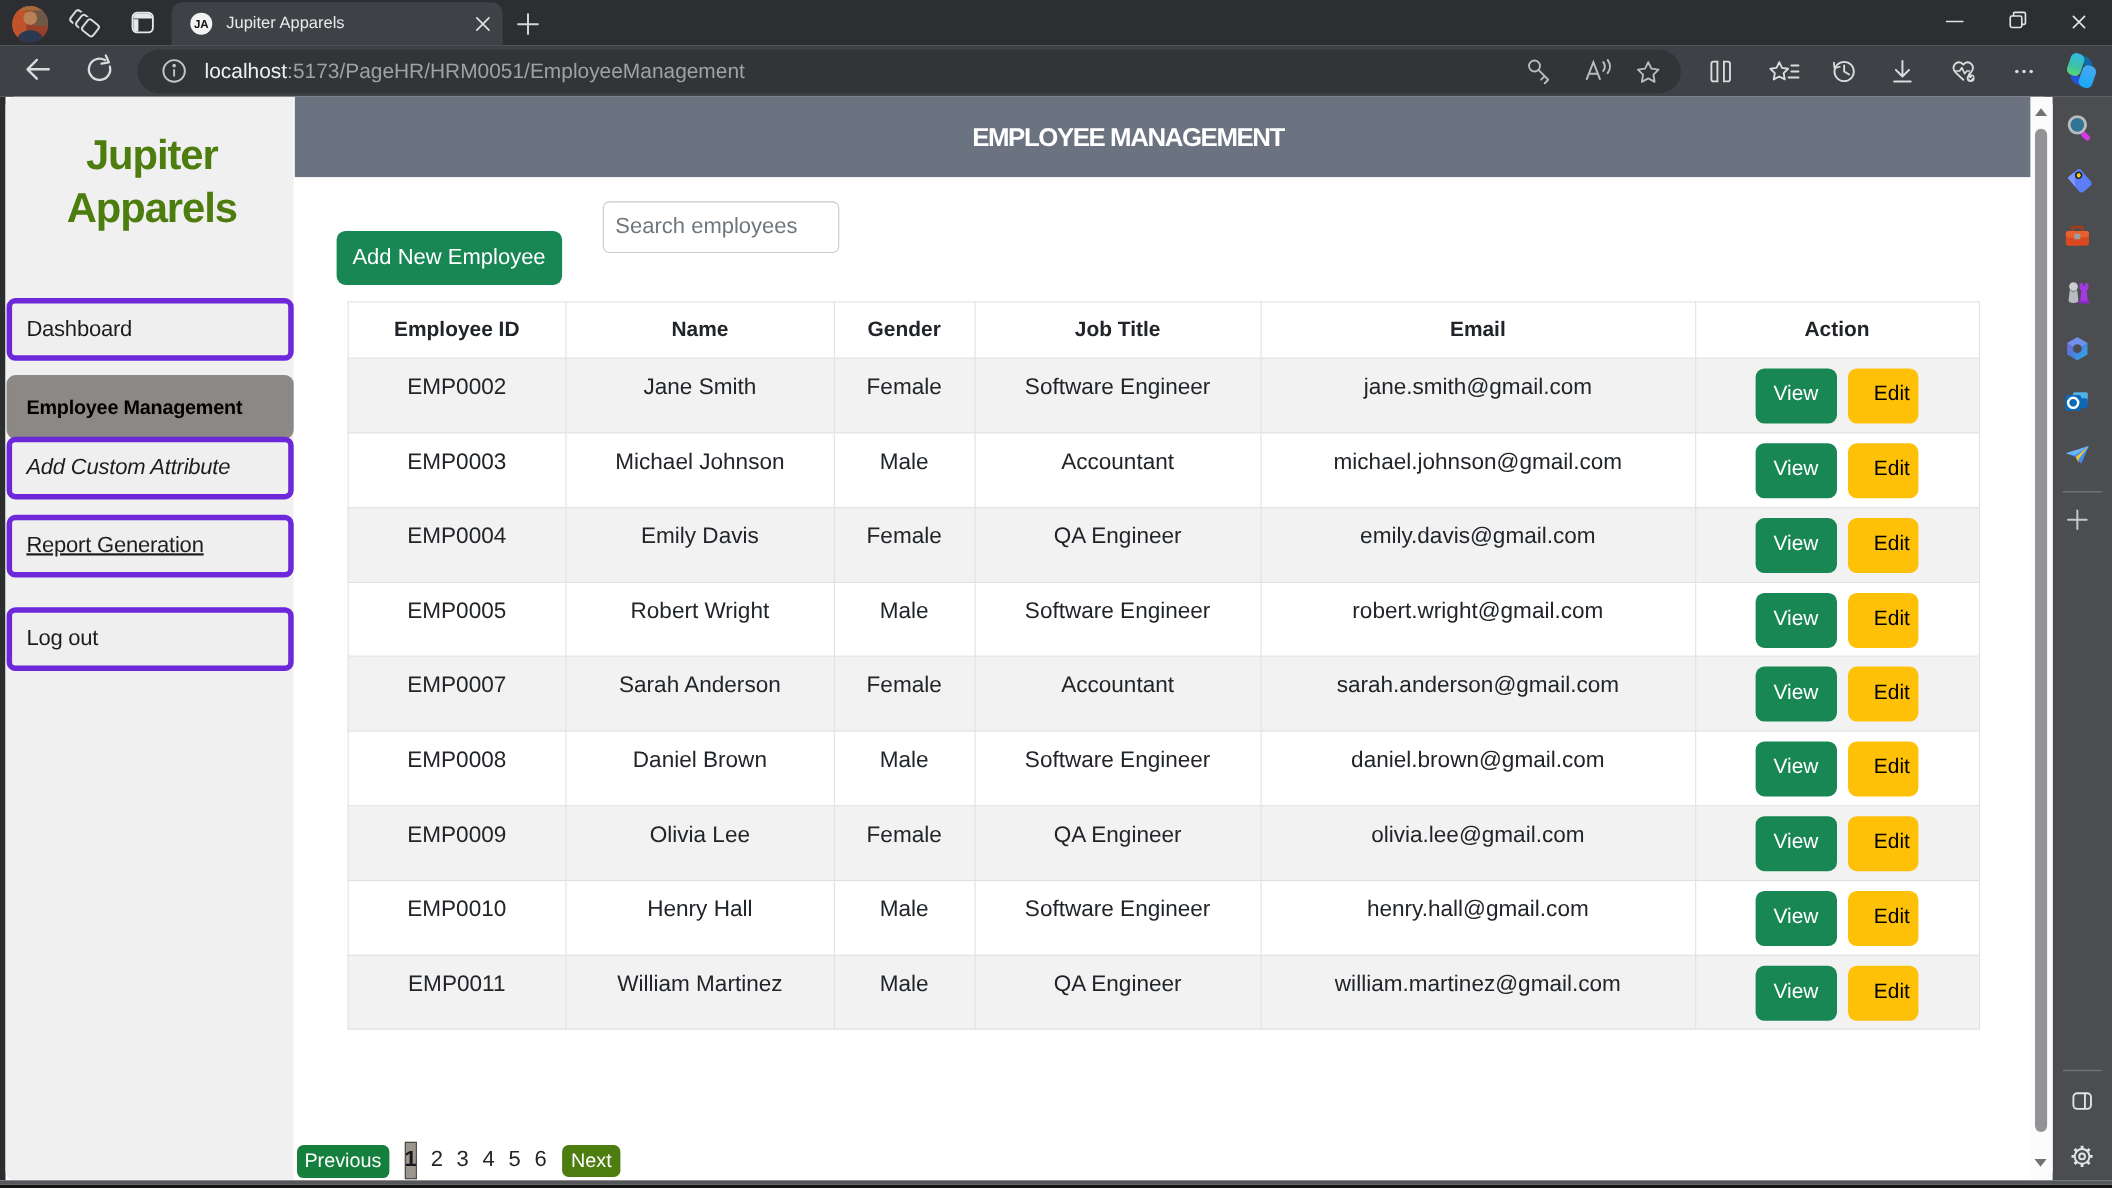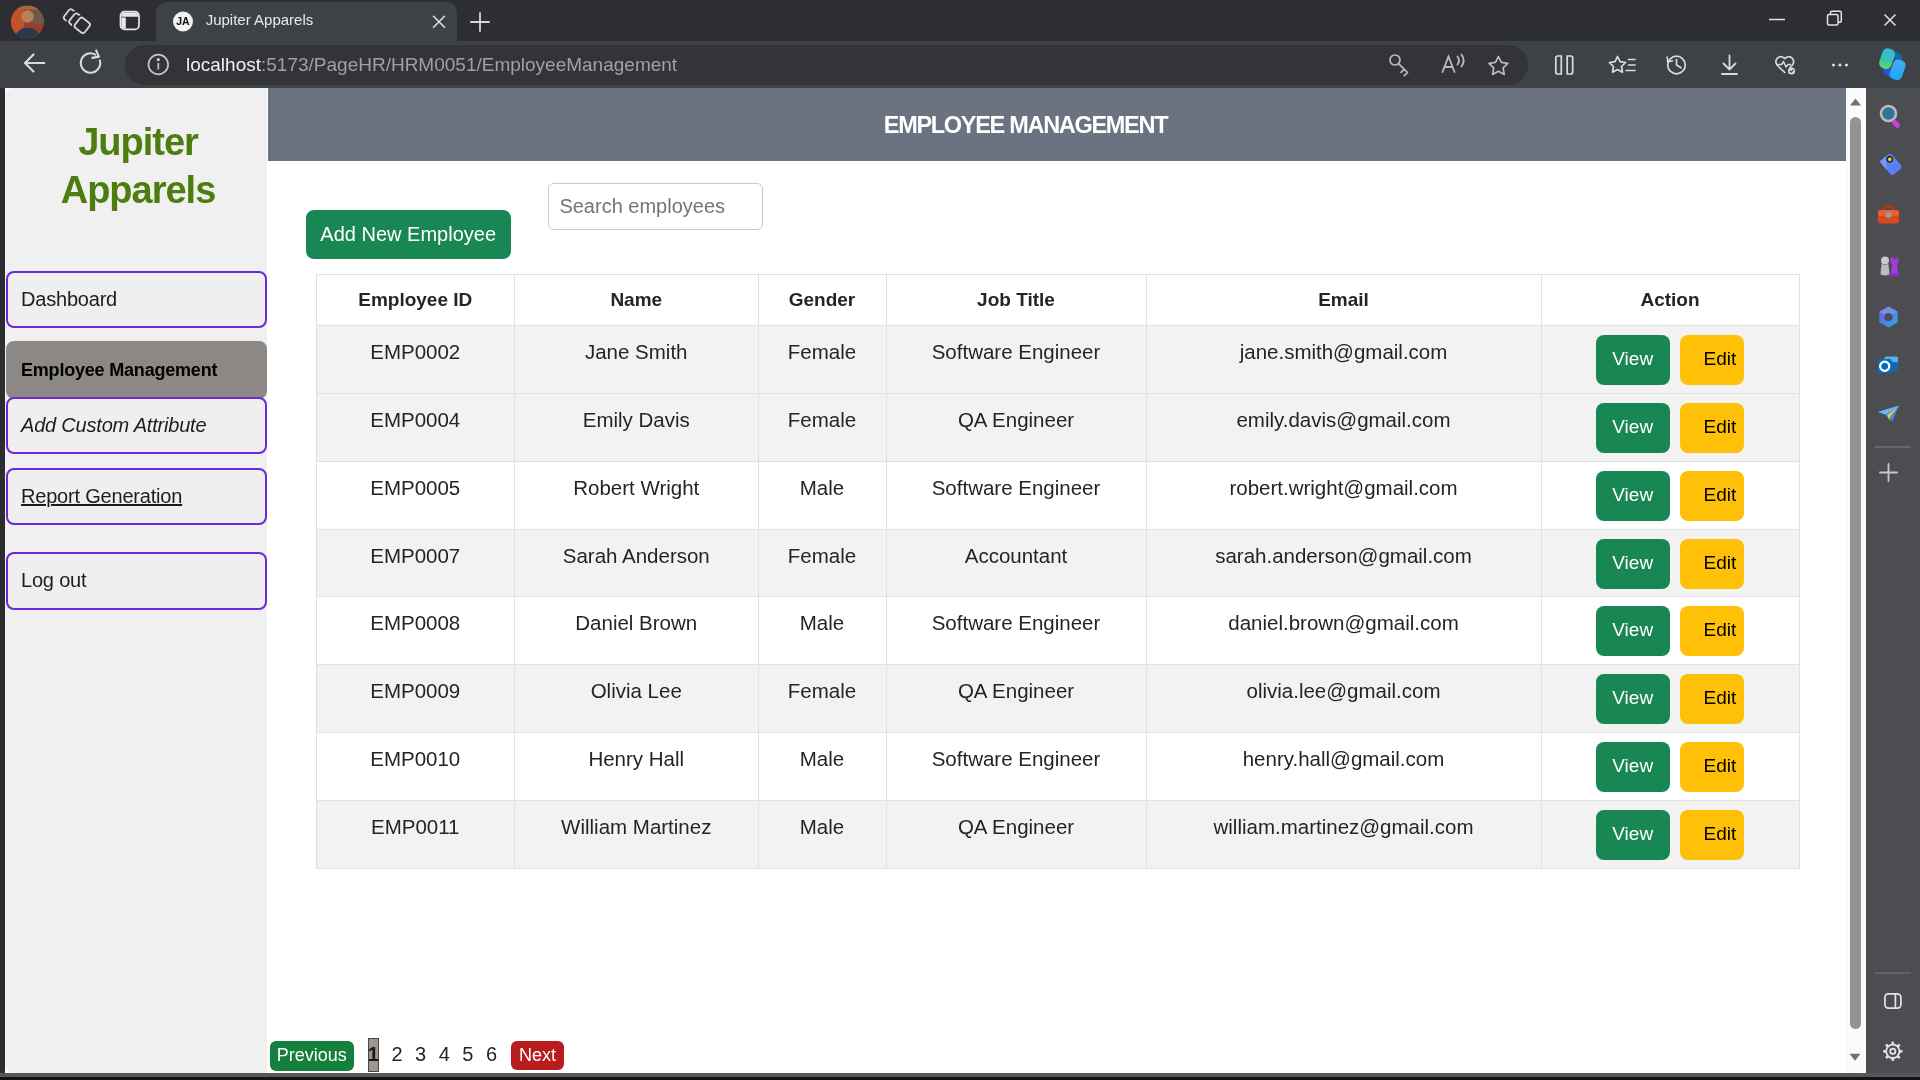--- a/index.html
+++ b/index.html
@@ -27,21 +27,21 @@
 
   #edgebar { position:absolute; left:1866px; top:88px; width:54px; height:985px; background:#4b4d51; }
   #sctrack { position:absolute; left:1846px; top:88px; width:20px; height:985px; background:#fbfbfb;
              border-radius:0 8px 8px 0; }
   #scthumb { position:absolute; left:1850px; top:117px; width:11px; height:912px; background:#919395; border-radius:5.5px; }
 
   
   #brand { position:absolute; left:5px; top:118px; width:266px; text-align:center;
            font-size:38px; line-height:48px; font-weight:bold; color:#4d7c0f; letter-spacing:-1px; }
   .navbtn { position:absolute; left:6px; width:261px; height:57.3px; background:#efefef;
-            border:2px solid #6d28d9; border-radius:8px; font-size:20px; color:#1d1d1d;
+            border:5px solid #6d28d9; border-radius:8px; font-size:20px; color:#1d1d1d;
             display:flex; align-items:center; padding-left:13px; letter-spacing:-0.2px; }
   .navbtn.active { background:#8b8885; border-color:#8b8885; font-weight:bold; font-size:18px; color:#000; }
 
   
   #addbtn { position:absolute; left:305.7px; top:182px; width:205px; height:49px; border-radius:8px;
             background:#198754; color:#fff; font-size:20px; display:flex; align-items:center; justify-content:center;margin-top:28px; }
   #search { position:absolute; left:548.4px; top:183.4px; width:215px; height:46.7px; border-radius:6px;
             border:1.5px solid #c6cacd; color:#6f767c; font-size:20px; display:flex; align-items:center; padding-left:10px; }
 
   table { position:absolute; left:315.5px; top:274.3px; border-collapse:collapse; table-layout:fixed; }
@@ -51,21 +51,21 @@
   tr.s td { background:#f2f2f2; }
   td.act { padding-top:9px; }
   .vbtn { display:inline-block; width:73.7px; height:50px; border-radius:8px; background:#198754; color:#fff;
           font-size:19px; line-height:48px; text-align:center; }
   .ebtn { display:inline-block; width:64.6px; height:50px; border-radius:8px; background:#ffc107; color:#000;
           font-size:19px; line-height:48px; text-align:center; margin-left:10px;padding-left:16px; }
 
   
   #prevbtn { position:absolute; left:270px; top:1041px; width:83.5px; height:29.5px; background:#15803d; color:#fff;
              border-radius:6px; font-size:18px; display:flex; align-items:center; justify-content:center; }
-  #nextbtn { position:absolute; left:510.8px; top:1041px; width:53.5px; height:29px; background:#b91c1c; color:#fff;
+  #nextbtn { position:absolute; left:510.8px; top:1041px; width:53.5px; height:29px; background:#4d7c0f; color:#fff;
              border-radius:6px; font-size:18px; display:flex; align-items:center; justify-content:center; }
   #page1 { position:absolute; left:367.9px; top:1038px; width:11px; height:33.7px; background:#9b978f;
            border:1px solid #4a453f; color:#16181d; font-weight:bold; font-size:20px;
            display:flex; align-items:center; justify-content:center; }
   .pnum { position:absolute; top:1040px; font-size:20px; color:#212529; transform:translateX(-50%);
           line-height:28px; }
 </style>
 </head>
 <body>
 
@@ -337,20 +337,28 @@
         <th>Action</th>
   </tr>
   <tr class="s">
         <td>EMP0002</td>
         <td>Jane Smith</td>
         <td>Female</td>
         <td>Software Engineer</td>
         <td>jane.smith@gmail.com</td>
       <td class="act"><span class="vbtn">View</span><span class="ebtn">Edit</span></td>
       </tr>
+  <tr>
+        <td>EMP0003</td>
+        <td>Michael Johnson</td>
+        <td>Male</td>
+        <td>Accountant</td>
+        <td>michael.johnson@gmail.com</td>
+      <td class="act"><span class="vbtn">View</span><span class="ebtn">Edit</span></td>
+      </tr>
   <tr class="s">
         <td>EMP0004</td>
         <td>Emily Davis</td>
         <td>Female</td>
         <td>QA Engineer</td>
         <td>emily.davis@gmail.com</td>
       <td class="act"><span class="vbtn">View</span><span class="ebtn">Edit</span></td>
       </tr>
   <tr>
         <td>EMP0005</td>

